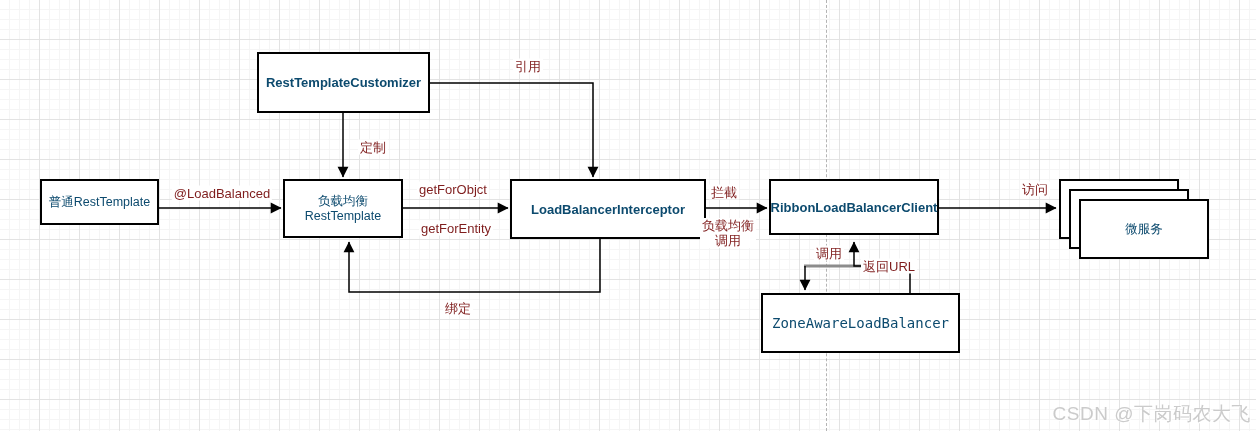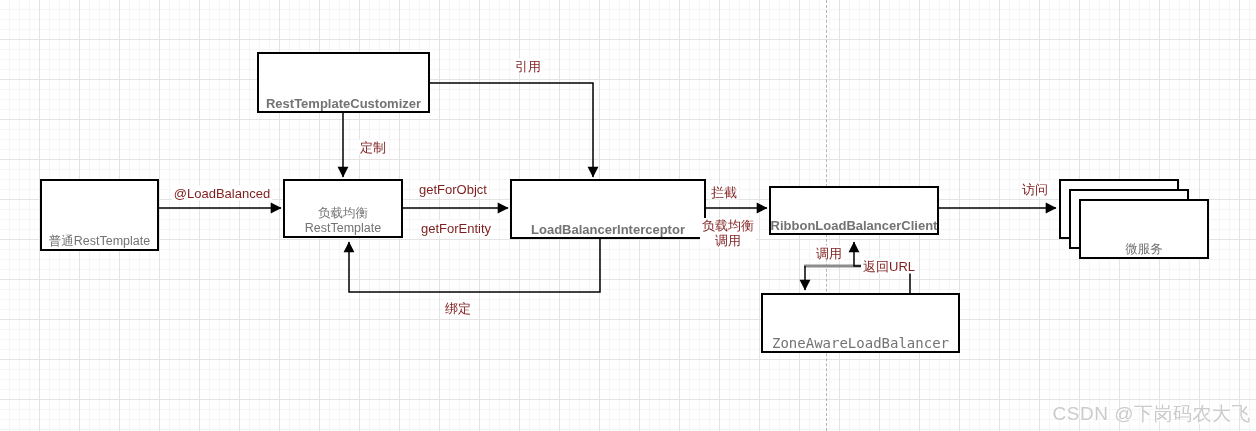--- a/index.html
+++ b/index.html
@@ -17,22 +17,22 @@
   }
   .page-break{
     position:absolute;left:826px;top:0;height:431px;width:0;
     border-left:1px dashed #b4b4b4;
   }
   svg.wires{position:absolute;left:0;top:0;z-index:2;}
   svg.wires path{fill:none;stroke:#000;stroke-width:1.5px;}
   svg.wires path.gray{stroke:#8c8c8c;stroke-width:3px;}
   .node{
     position:absolute;z-index:3;background:#fff;border:2px solid #000;
-    display:flex;align-items:flex-end;justify-content:center;
-    text-align:center;font-size:12.5px;color:#737373;line-height:15px;
+    display:flex;align-items:center;justify-content:center;
+    text-align:center;font-size:12.5px;color:#0c4a6e;line-height:15px;
     box-sizing:border-box;
   }
   .node.bold{font-weight:bold;font-size:13px;}
   .node.mono{font-family:"DejaVu Sans Mono","Liberation Mono",monospace;font-size:14px;}
   .stackbox{position:absolute;z-index:3;background:#fff;border:2px solid #000;box-sizing:border-box;}
   .elabel{
     position:absolute;z-index:4;transform:translate(-50%,-50%);
     background:#fff;padding:0 2px;font-size:13px;color:#7f1d1d;
     white-space:nowrap;text-align:center;line-height:15px;
   }
@@ -60,40 +60,40 @@
     <path d="M680,208 L767,208" marker-end="url(#arrow)"></path>
     <path d="M939,208 L1056,208" marker-end="url(#arrow)"></path>
     <path d="M343,113 L343,177" marker-end="url(#arrow)"></path>
     <path d="M430,83 L593,83 L593,177" marker-end="url(#arrow)"></path>
     <path d="M600,239 L600,292 L349,292 L349,242" marker-end="url(#arrow)"></path>
     <path class="gray" d="M804,266 L911,266"></path>
     <path d="M910,293 L910,266 L854,266 L854,242" marker-end="url(#arrow)"></path>
     <path d="M805,266 L805,290" marker-end="url(#arrow)"></path>
   </svg>
 
-  <div class="node" style="left:40px;top:179px;width:119px;height:72px;">
+  <div class="node" style="left:40px;top:179px;width:119px;height:46px;">
     <span>普通RestTemplate</span>
   </div>
 
   <div class="node" style="left:283px;top:179px;width:120px;height:59px;">
     <span>
       <span style="display:block;">负载均衡</span>
       <span style="display:block;">RestTemplate</span>
     </span>
   </div>
 
   <div class="node bold" style="left:257px;top:52px;width:173px;height:61px;">
     <span>RestTemplateCustomizer</span>
   </div>
 
   <div class="node bold" style="left:510px;top:179px;width:196px;height:60px;">
     <span>LoadBalancerInterceptor</span>
   </div>
 
-  <div class="node bold" style="left:769px;top:186px;width:170px;height:49px;">
+  <div class="node bold" style="left:769px;top:179px;width:170px;height:56px;">
     <span>RibbonLoadBalancerClient</span>
   </div>
 
   <div class="node mono" style="left:761px;top:293px;width:199px;height:60px;">
     <span>ZoneAwareLoadBalancer</span>
   </div>
 
   <div class="stackbox" style="left:1059px;top:179px;width:120px;height:60px;"></div>
   <div class="stackbox" style="left:1069px;top:189px;width:120px;height:60px;"></div>
   <div class="node" style="left:1079px;top:199px;width:130px;height:60px;">

